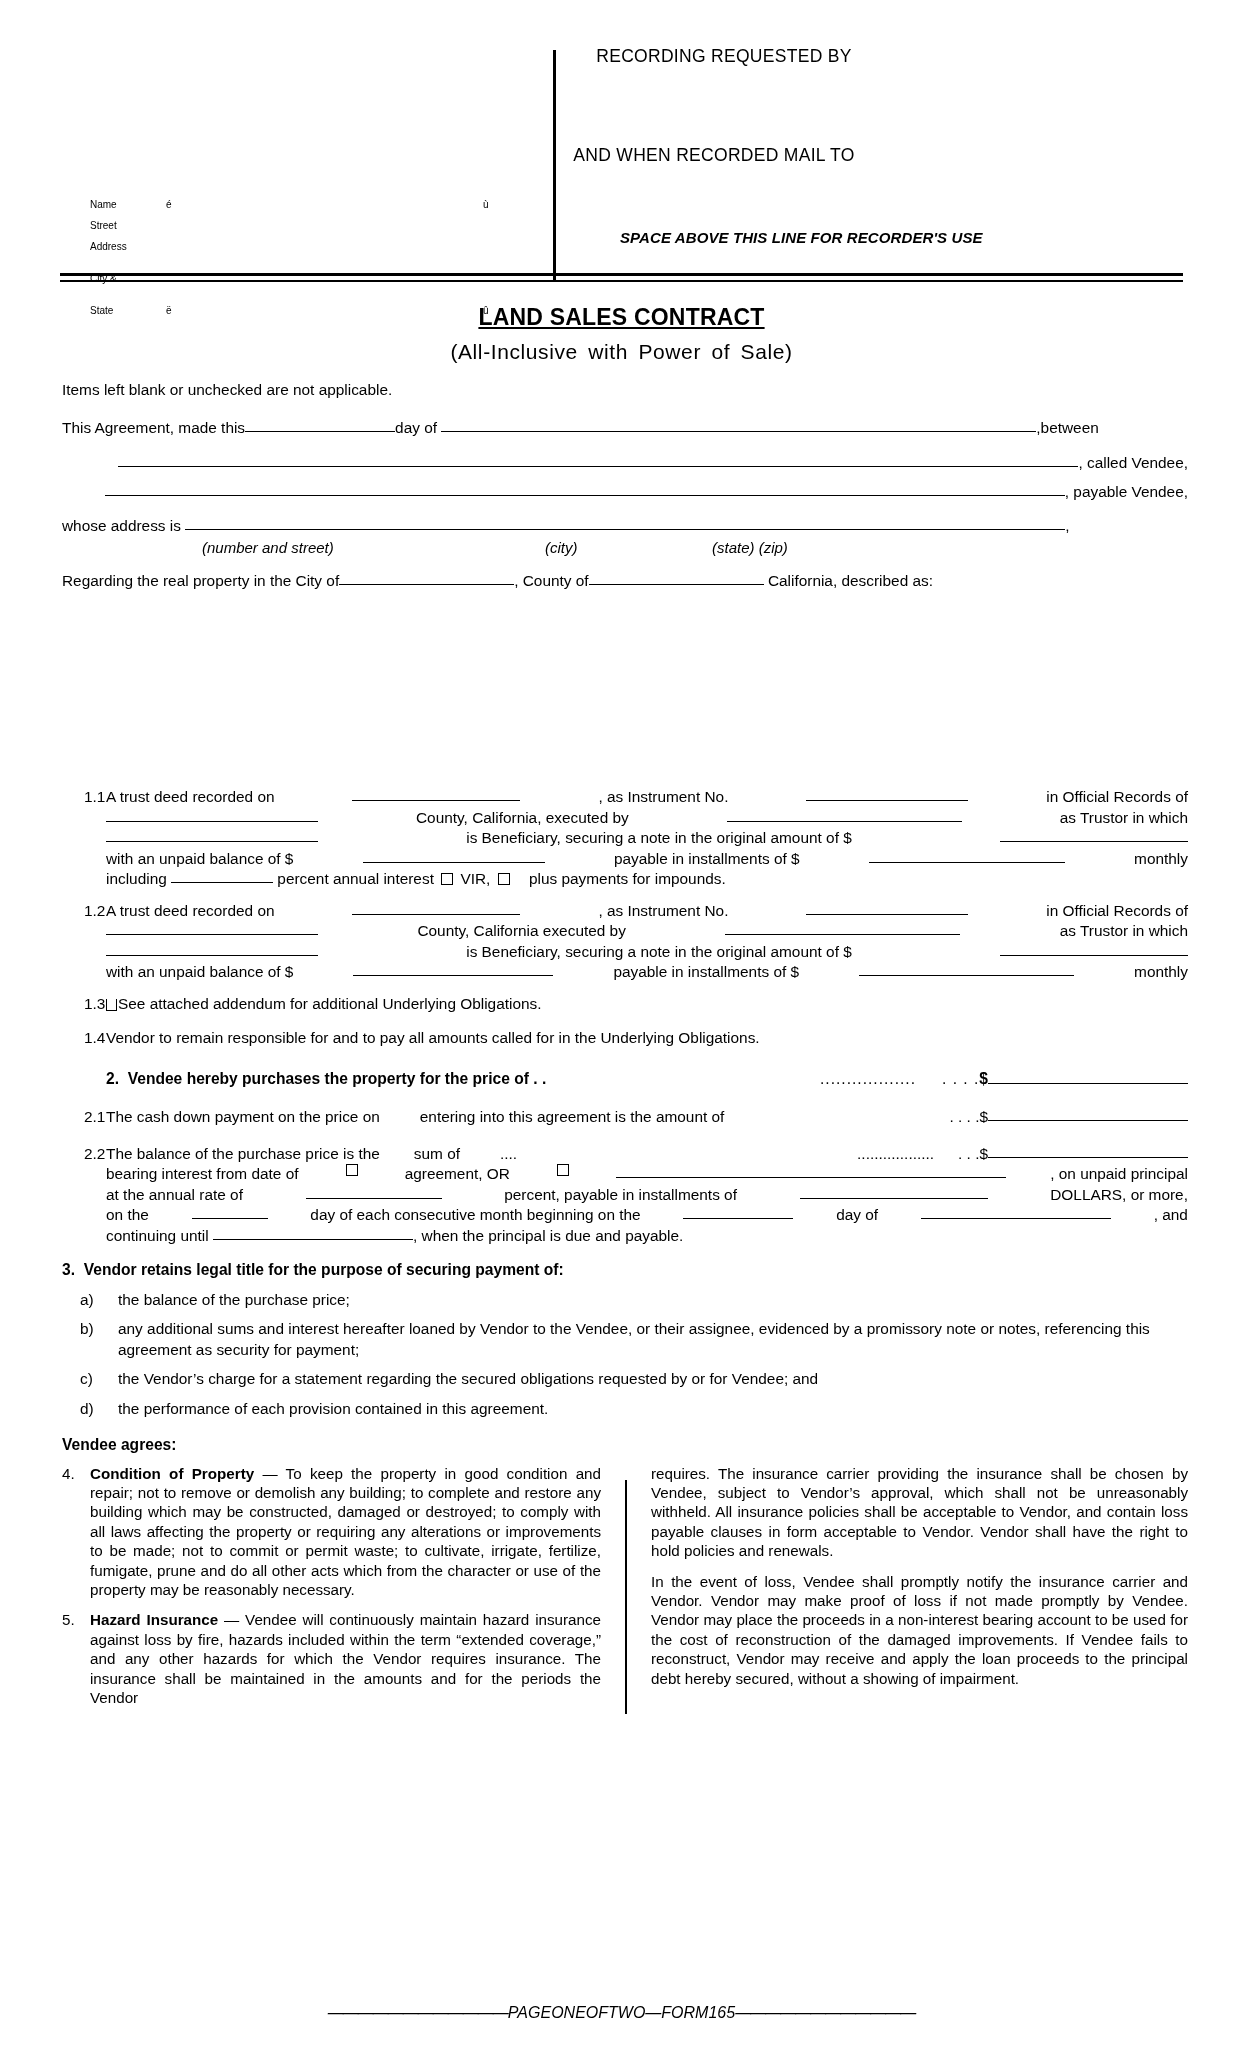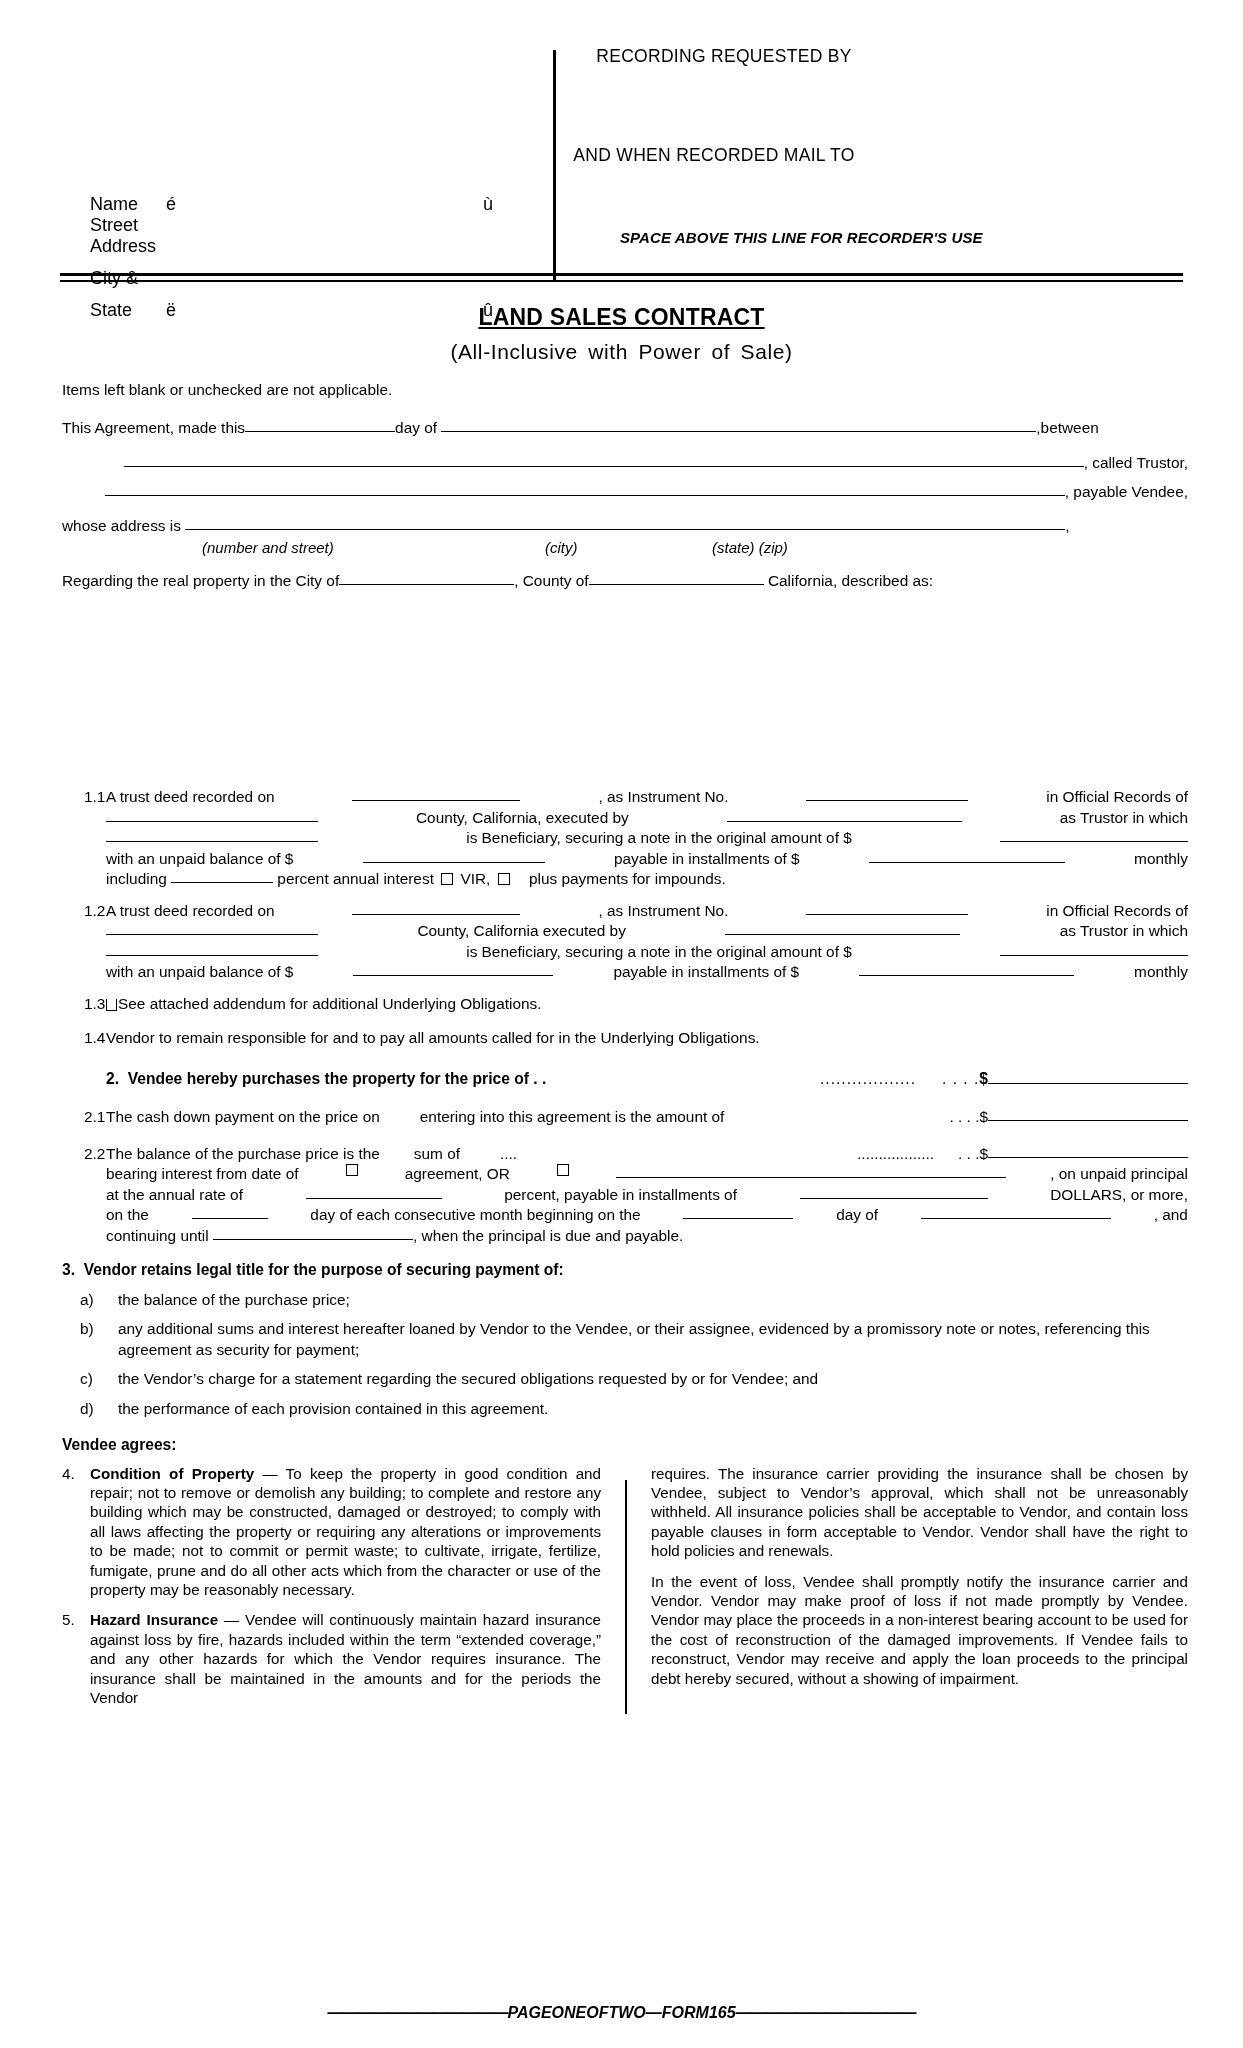--- a/index.html
+++ b/index.html
@@ -41,21 +41,21 @@
     text-align: center;
     font-size: 17.5px;
     letter-spacing: 0.3px;
   }
   .rec-title.t1 { padding-left: 205px; }
   .rec-title.t2 { padding-left: 185px; margin-top: 78px; }
 
   .rec-fields {
     margin-top: 28px;
     padding-left: 90px;
-    font-size: 18px;
+    font-size: 10px;
     line-height: 21px;
     position: relative;
   }
   .rf-row {
     display: flex;
     align-items: flex-start;
     height: 21px;
   }
   .rf-label { width: 76px; flex: none; }
   .rf-br-l { width: 110px; flex: none; }
@@ -240,21 +240,21 @@
 
   
   .footer {
     position: absolute;
     left: 0;
     right: 0;
     bottom: 26px;
     text-align: center;
     font-size: 16px;
     font-style: italic;
-    font-weight: 700;
+    font-weight: 400;
     letter-spacing: 0px;
     white-space: nowrap;
   }
   .footer .dashes { letter-spacing: -1px; }
 </style>
 </head>
 <body>
 
 <div class="page">
 
@@ -298,21 +298,21 @@
   <div class="body-wrap">
 
     <div class="note">Items left blank or unchecked are not applicable.</div>
 
     <div class="line agr-line">
       <span>This Agreement, made this</span><span class="ln" style="width:150px"></span><span>day of</span>
       <span class="ln" style="width:595px"></span><span>,between</span>
     </div>
 
     <div class="line vdr-line">
-      <span class="ln" style="width:960px"></span><span>, called Trustor,</span>
+      <span class="ln" style="width:960px"></span><span>, called Vendee,</span>
     </div>
 
     <div class="line vde-line">
       <span class="ln" style="width:960px"></span><span>, payable Vendee,</span>
     </div>
 
     <div class="line addr-line">
       <span>whose address is</span>
       <span class="ln" style="width:880px"></span><span>,</span>
     </div>

